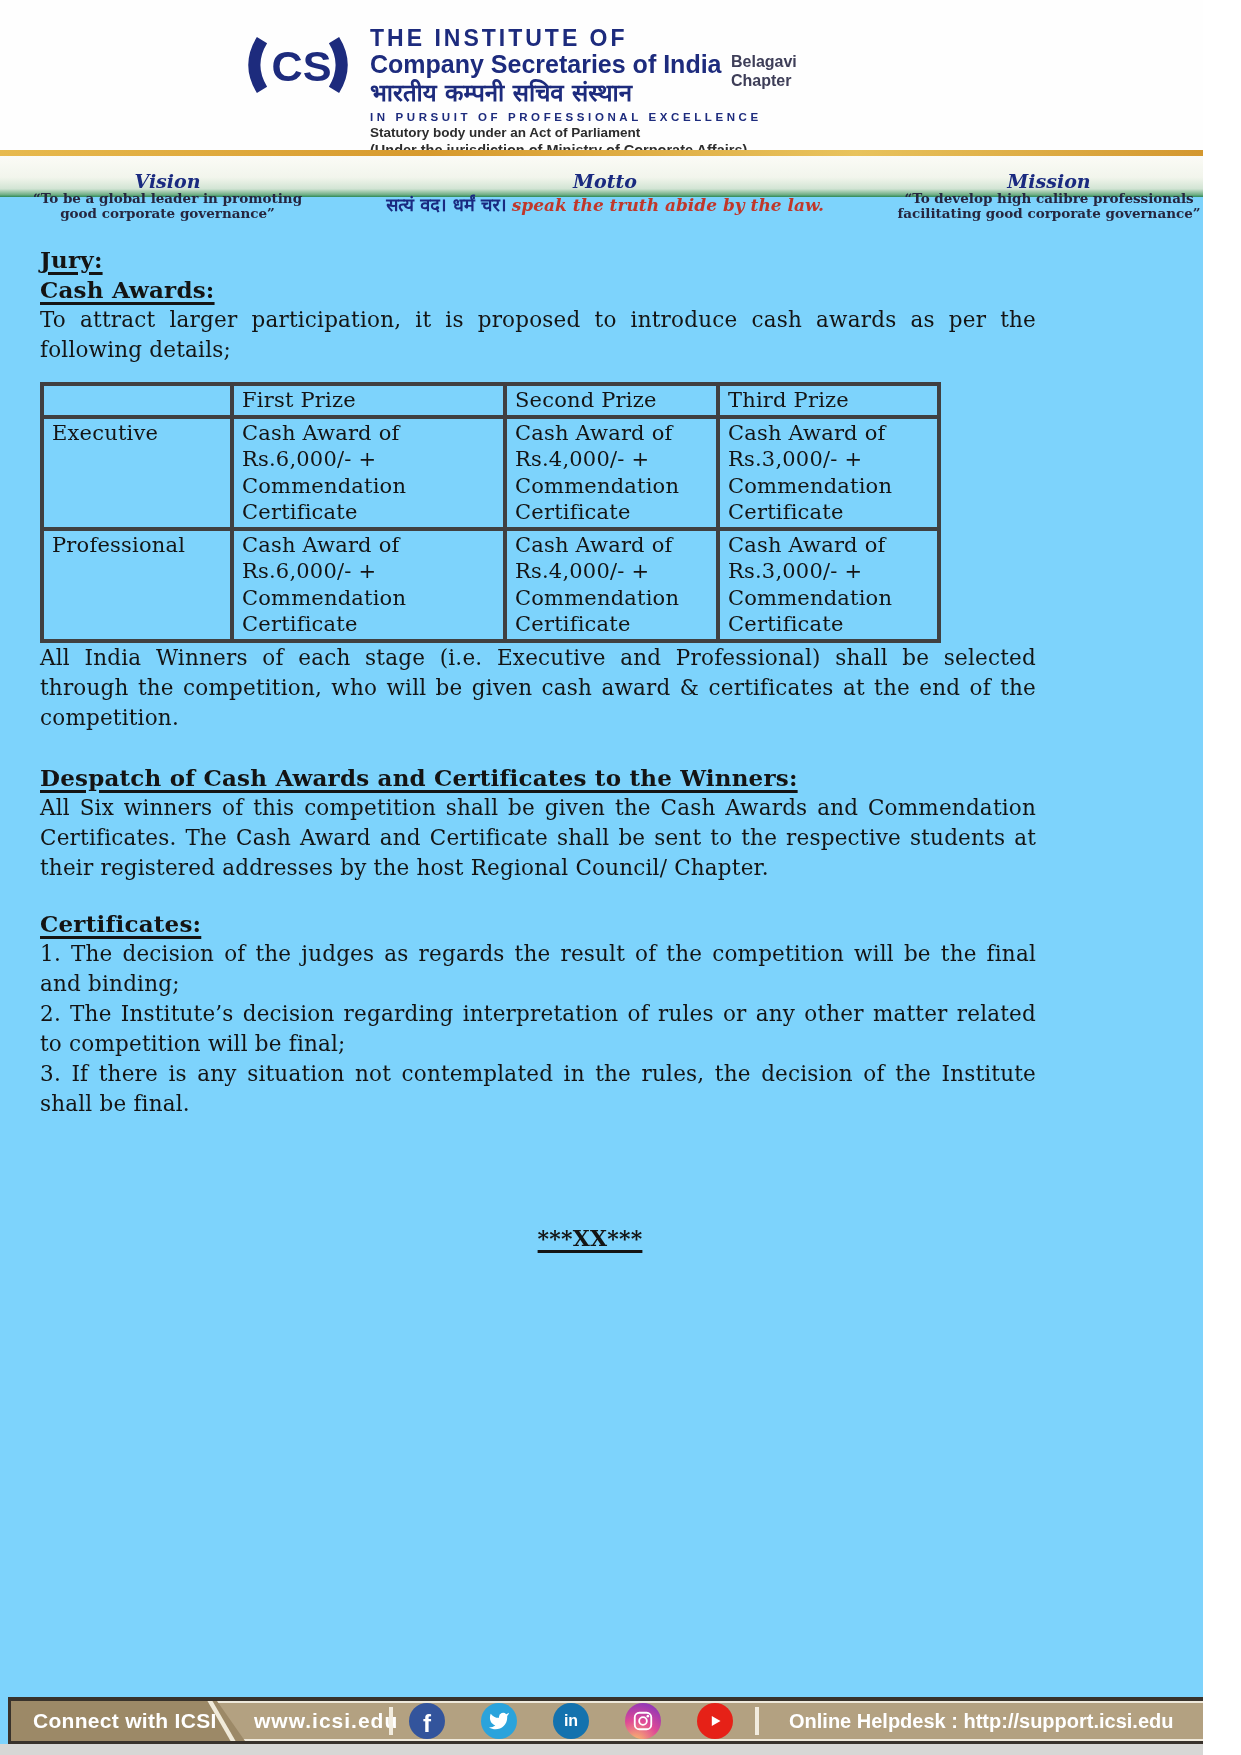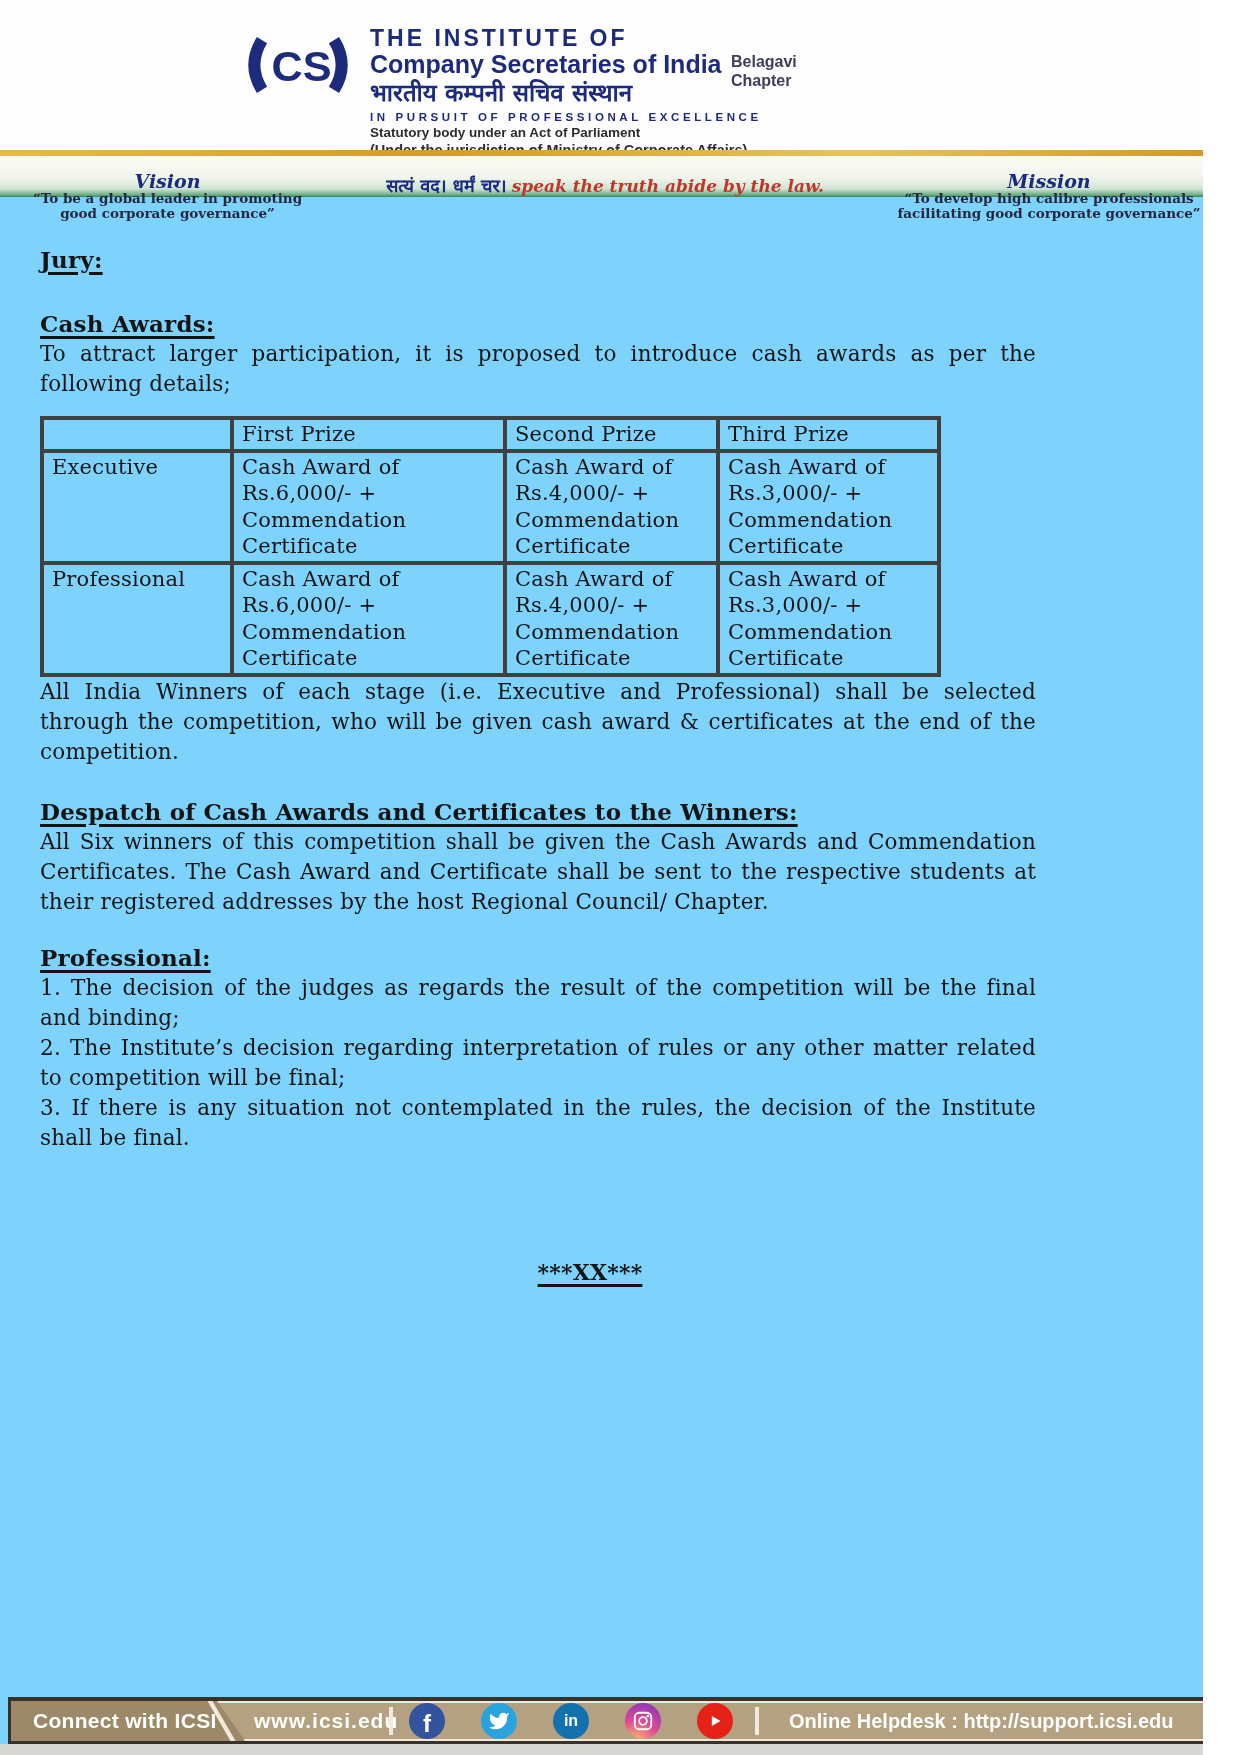--- a/index.html
+++ b/index.html
@@ -41,21 +41,21 @@
   .motto-en { font-style:italic; font-weight:bold; font-size:17px; color:#c0372a; }
 
   
   .content { position:absolute; top:195px; left:0; width:100%; box-sizing:border-box;
     padding:0 167px 0 40px; font-size:21.5px; line-height:30px; letter-spacing:0.2px; }
   .dochead { font-size:23px; font-weight:bold; margin:0;
     text-decoration:underline; text-decoration-thickness:2.5px; text-underline-offset:4px; }
   .content p { margin:0; text-align:justify; }
   .h-jury     { margin-top:50px; }
   .p-jury     { margin-top:12px; padding-left:14px; }
-  .h-cash     { margin-top:34px; }
+  .h-cash     { }
   .p-cash     { margin-top:10px; }
   .awards-table { border-collapse:collapse; margin-top:17px; font-size:21px; line-height:26.5px; table-layout:fixed; }
   .awards-table td, .awards-table th { border:4px solid #404040; padding:1px 8px; vertical-align:top; text-align:left; font-weight:normal; }
   .pre { white-space:pre-line; }
   .p-winners  { margin-top:38px; }
   .h-despatch { margin-top:30px; }
   .p-despatch { margin-top:16px; }
   .h-misc     { margin-top:26px; }
   .p-misc1    { margin-top:12px; }
   .p-misc2    { margin-top:30px; }
@@ -120,20 +120,21 @@
 
   <div class="banner">
     <div class="gold"></div>
     <div class="strip">
       <div class="bcol col-vision">
         <div class="btitle">Vision</div>
         <div class="btext">“To be a global leader in promoting
 good corporate governance”</div>
       </div>
       <div class="bcol col-motto">
+        <div class="btitle">Motto</div>
         <div class="motto-line">
           <span class="motto-hindi">सत्यं वद। धर्मं चर।</span>
           <span class="motto-en">speak the truth abide by the law.</span>
         </div>
       </div>
       <div class="bcol col-mission">
         <div class="btitle">Mission</div>
         <div class="btext">“To develop high calibre professionals
 facilitating good corporate governance”</div>
       </div>
@@ -191,21 +192,21 @@
 Certificate</td>
       </tr>
     </tbody>
       </table>
 
     <p class="p-winners">All India Winners of each stage (i.e. Executive and Professional) shall be selected through the competition, who will be given cash award &amp; certificates at the end of the competition.</p>
 
     <h2 class="dochead h-despatch">Despatch of Cash Awards and Certificates to the Winners:</h2>
     <p class="p-despatch">All Six winners of this competition shall be given the Cash Awards and Commendation Certificates. The Cash Award and Certificate shall be sent to the respective students at their registered addresses by the host Regional Council/ Chapter.</p>
 
-    <h2 class="dochead h-misc">Professional:</h2>
+    <h2 class="dochead h-misc">Certificates:</h2>
     <p class="p-misc1">1. The decision of the judges as regards the result of the competition will be the final and binding;</p>
     <p class="p-misc2">2. The Institute’s decision regarding interpretation of rules or any other matter related to competition will be final;</p>
     <p class="p-misc3">3. If there is any situation not contemplated in the rules, the decision of the Institute shall be final.</p>
 
     <div class="endmark">***XX***</div>
   </div>
 
   <div class="footer-bar">
     <div class="fseg"></div>
     <div class="fdiag"></div>

